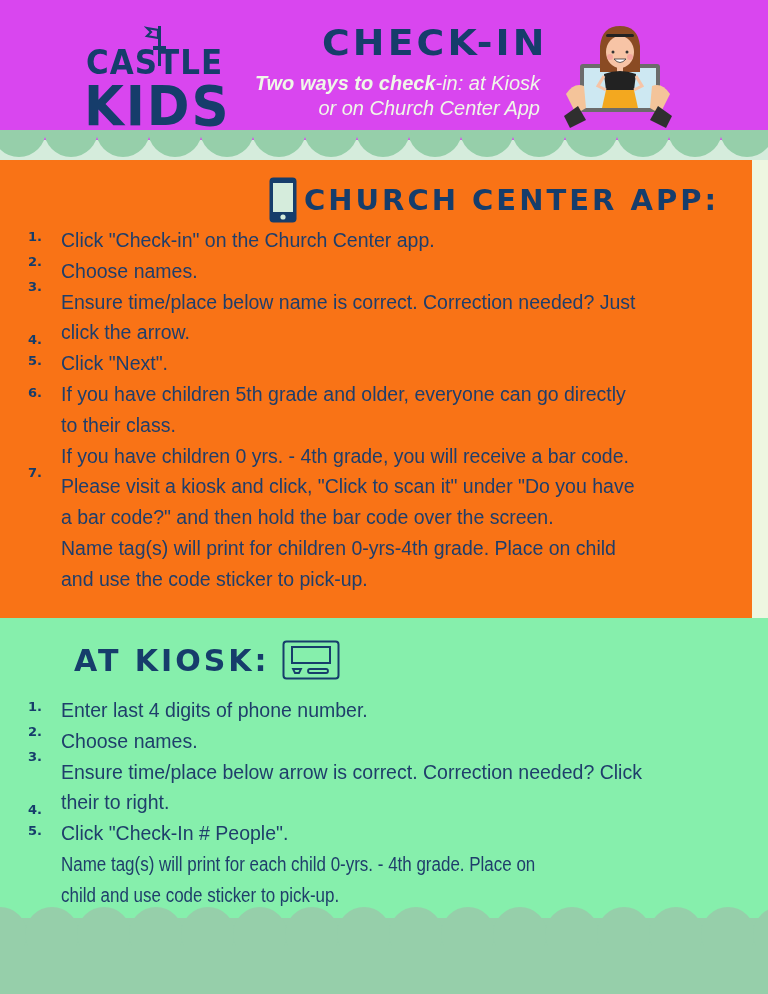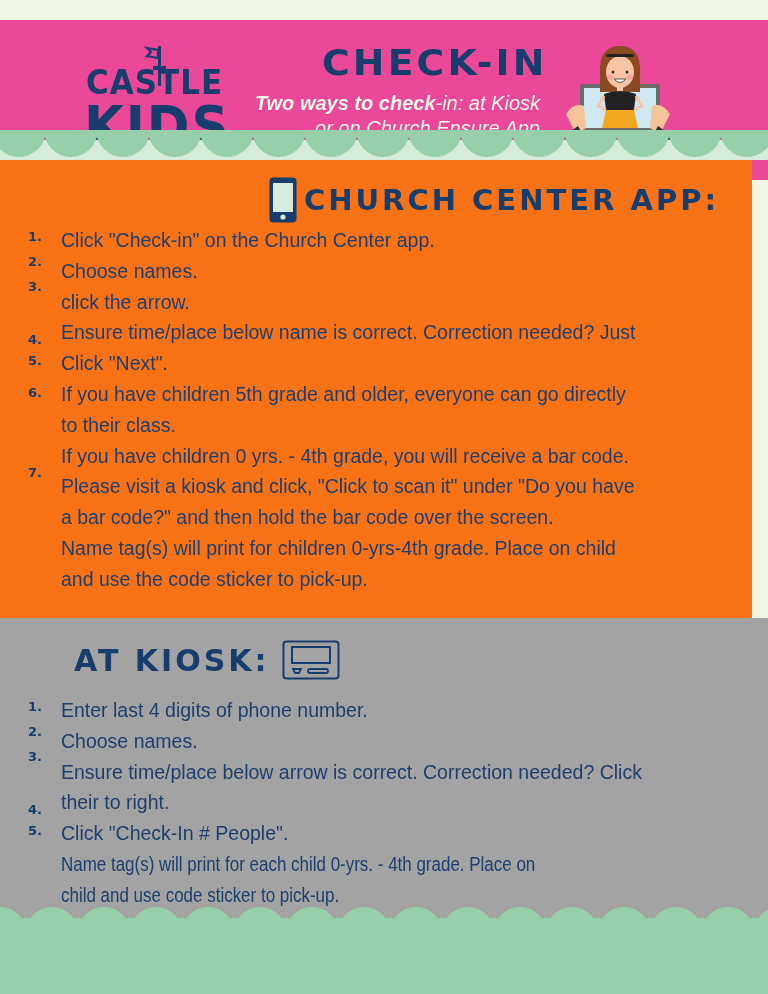--- a/index.html
+++ b/index.html
@@ -7,22 +7,21 @@
     body {
       position: relative;
       background: #eef6e1;
       font-family: "Liberation Sans", sans-serif;
       color: #1f3e6b;
     }
 
     
     .header {
       position: absolute; left: 0; top: 0; width: 768px; height: 160px;
-      background: #ec4899;
-      margin-top: 20px;
+      background: #d946ef;
     }
     .header-scallop {
       position: absolute; left: 0; top: 140px; width: 768px; height: 20px;
       background: #d5ecdc;
     }
     .header-scallop svg { position: absolute; left: 0; top: -10px; }
 
     .logo {
       position: absolute; left: 82px; top: 24px; width: 140px; height: 110px;
     }
@@ -82,21 +81,21 @@
     .body-text {
       position: absolute; left: 61px; width: 690px;
       font-family: "Liberation Sans", sans-serif;
       font-size: 19.5px; line-height: 30.8px; color: #1f3e6b;
     }
     .body-text div { white-space: nowrap; }
 
     
     .section-kiosk {
       position: absolute; left: 0; top: 618px; width: 768px; height: 300px;
-      background: #a3a3a3;
+      background: #86efac;
     }
     .kiosk-heading { left: 74px; top: 22px; }
     .kiosk-heading .heading-text { margin-right: 12px; }
 
     .narrow { transform: scaleX(0.87); transform-origin: left top; }
 
     
     .footer {
       position: absolute; left: 0; top: 918px; width: 768px; height: 76px;
       background: #96cfaa;
@@ -114,21 +113,21 @@
       <rect x="9" y="22" width="13" height="4" fill="#163d6b"></rect>
     </svg>
     <div class="logo-castle">CASTLE</div>
     <div class="logo-kids">KIDS</div>
   </div>
 
   <div class="title-block">
     <div class="title">CHECK-IN</div>
     <div class="subtitle">
       <div><b>Two ways to check</b><span>-in: at Kiosk</span></div>
-      <div>or on Church Ensure App</div>
+      <div>or on Church Center App</div>
     </div>
   </div>
 
   <svg class="illustration" width="108" height="108" viewBox="0 0 108 108">
 
     <rect x="16" y="40" width="80" height="48" rx="3" fill="#6b6b6b"></rect>
     <rect x="20" y="44" width="72" height="40" fill="#cde8f2"></rect>
 
     <path d="M36 22 Q38 2 56 2 Q74 2 76 22 L76 48 L36 48 Z" fill="#8a4b23"></path>
 
@@ -194,22 +193,22 @@
     <span style="top:50px;">3.</span>
     <span style="top:103px;">4.</span>
     <span style="top:124px;">5.</span>
     <span style="top:156px;">6.</span>
     <span style="top:236px;">7.</span>
   </div>
 
   <div class="body-text" style="top:65px;">
     <div>Click "Check-in" on the Church Center app.</div>
     <div>Choose names.</div>
+    <div>Ensure time/place below name is correct. Correction needed? Just</div>
     <div>click the arrow.</div>
-    <div>Ensure time/place below name is correct. Correction needed? Just</div>
     <div>Click "Next".</div>
     <div>If you have children 5th grade and older, everyone can go directly</div>
     <div>to their class.</div>
     <div>If you have children 0 yrs. - 4th grade, you will receive a bar code.</div>
     <div>Please visit a kiosk and click, "Click to scan it" under "Do you have</div>
     <div>a bar code?" and then hold the bar code over the screen.</div>
     <div>Name tag(s) will print for children 0-yrs-4th grade. Place on child</div>
     <div>and use the code sticker to pick-up.</div>
   </div>
 </div>

